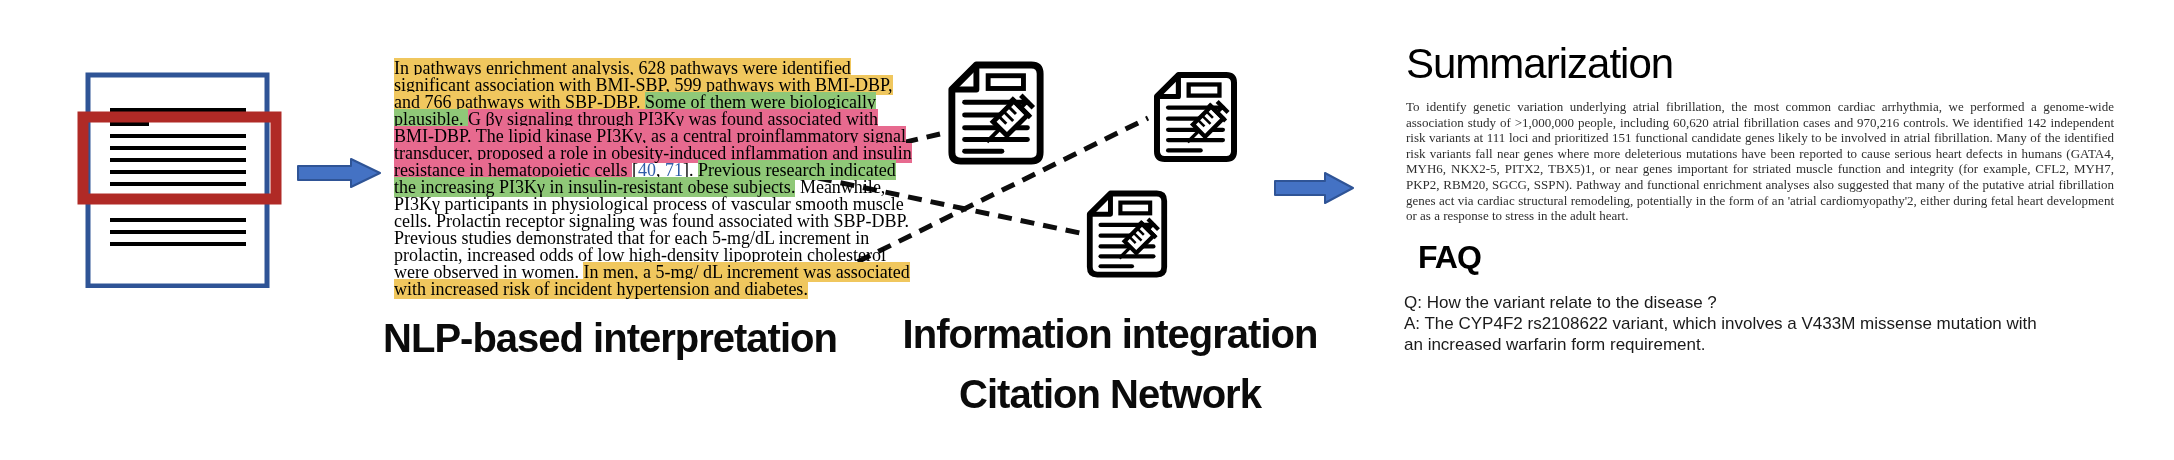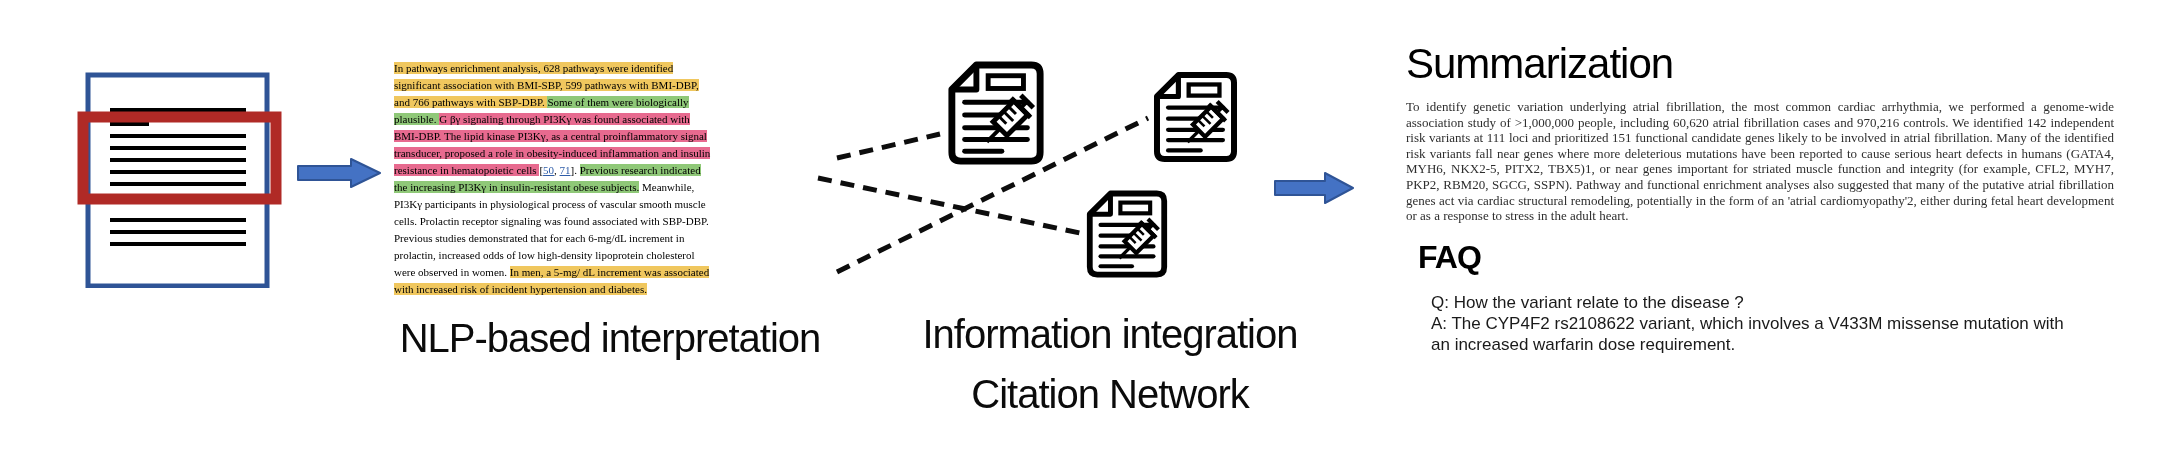--- a/index.html
+++ b/index.html
@@ -18,46 +18,46 @@
     position:relative;width:2174px;height:460px;background:#fff;overflow:hidden;
     font-family:"Liberation Sans",sans-serif;color:var(--ink);
   }
   .abs{position:absolute;}
   svg{display:block;}
 
   
   .nlp-block{
     left:394px;top:60px;width:460px;
     font-family:"Liberation Serif",serif;
-    font-size:11px;line-height:17px;color:#000;
+    font-size:18px;line-height:17px;color:#000;
   }
   .nlp-line{white-space:pre;height:17px;}
   .hl-y{background:var(--highlight-yellow);}
   .hl-g{background:var(--highlight-green);}
   .hl-p{background:var(--highlight-pink);}
   .ref-link{color:var(--link-blue);text-decoration:underline;cursor:pointer;}
 
   
   .stage-caption{
-    font-weight:400;letter-spacing:-1px;font-size:40px;line-height:60px;
+    font-weight:700;letter-spacing:-1px;font-size:40px;line-height:60px;
     text-align:center;color:#0b0b0b;
   }
   .caption-nlp{left:330px;top:308px;width:560px;}
   .caption-citation{left:855px;top:304px;width:510px;}
 
   
   .summary-title{left:1406px;top:40px;font-size:42px;font-weight:400;letter-spacing:-1px;line-height:48px;}
   .summary-text{
     left:1406px;top:99px;width:708px;
     font-family:"Liberation Serif",serif;font-size:13px;line-height:15.6px;
     text-align:justify;color:#2e2e2e;
   }
   .faq-title{left:1418px;top:232px;font-size:32px;font-weight:700;letter-spacing:-1px;line-height:50px;}
   .faq-text{left:1404px;top:292px;width:740px;font-size:17px;line-height:21px;color:#1a1a1a;}
-  .faq-line{white-space:pre;margin-left:27px;}
+  .faq-line{white-space:pre;}
 </style>
 </head>
 <body>
 
 <div class="canvas">
 
   <svg class="abs" style="left:0;top:0;" width="2174" height="460" viewBox="0 0 2174 460">
     <g stroke="#0d0d0d" stroke-width="5" stroke-dasharray="14 9" fill="none">
       <line x1="837" y1="158" x2="940" y2="134"></line>
       <line x1="818" y1="178" x2="1080" y2="233"></line>
@@ -87,25 +87,25 @@
     <path d="M1 9 H54 V2 L83 16 L54 30 V23 H1 Z" fill="var(--arrow-blue)" stroke="var(--arrow-border)" stroke-width="2" stroke-linejoin="round"></path>
   </svg>
 
   <div class="abs nlp-block">
       <div class="nlp-line"><span class="hl-y ">In pathways enrichment analysis, 628 pathways were identified</span></div>
       <div class="nlp-line"><span class="hl-y ">significant association with BMI-SBP, 599 pathways with BMI-DBP,</span></div>
       <div class="nlp-line"><span class="hl-y ">and 766 pathways with SBP-DBP. </span><span class="hl-g ">Some of them were biologically</span></div>
       <div class="nlp-line"><span class="hl-g ">plausible. </span><span class="hl-p ">G βγ signaling through PI3Kγ was found associated with</span></div>
       <div class="nlp-line"><span class="hl-p ">BMI-DBP. The lipid kinase PI3Kγ, as a central proinflammatory signal</span></div>
       <div class="nlp-line"><span class="hl-p ">transducer, proposed a role in obesity-induced inflammation and insulin</span></div>
-      <div class="nlp-line"><span class="hl-p ">resistance in hematopoietic cells </span><span class="">[</span><span class="ref-link">50</span><span class="">, </span><span class="ref-link">71</span><span class="">]. </span><span class="hl-g ">Previous research indicated</span></div>
+      <div class="nlp-line"><span class="hl-p ">resistance in hematopoietic cells </span><span class="">[</span><span class="ref-link">40</span><span class="">, </span><span class="ref-link">71</span><span class="">]. </span><span class="hl-g ">Previous research indicated</span></div>
       <div class="nlp-line"><span class="hl-g ">the increasing PI3Kγ in insulin-resistant obese subjects.</span><span class=""> Meanwhile,</span></div>
       <div class="nlp-line"><span class="">PI3Kγ participants in physiological process of vascular smooth muscle</span></div>
       <div class="nlp-line"><span class="">cells. Prolactin receptor signaling was found associated with SBP-DBP.</span></div>
-      <div class="nlp-line"><span class="">Previous studies demonstrated that for each 6-mg/dL increment in</span></div>
+      <div class="nlp-line"><span class="">Previous studies demonstrated that for each 5-mg/dL increment in</span></div>
       <div class="nlp-line"><span class="">prolactin, increased odds of low high-density lipoprotein cholesterol</span></div>
       <div class="nlp-line"><span class="">were observed in women. </span><span class="hl-y ">In men, a 5-mg/ dL increment was associated</span></div>
       <div class="nlp-line"><span class="hl-y ">with increased risk of incident hypertension and diabetes.</span></div>
     </div>
 
   <div class="abs stage-caption caption-nlp">NLP-based interpretation</div>
 
   <svg class="abs paper-icon" style="left:945px;top:60px;" width="102" height="106" viewBox="0 0 104 108">
     <use href="#paper-syringe"></use>
   </svg>
@@ -128,21 +128,21 @@
   <div class="abs summary-title">Summarization</div>
 
   <div class="abs summary-text">To identify genetic variation underlying atrial fibrillation, the most common cardiac arrhythmia, we performed a genome-wide association study of &gt;1,000,000 people, including 60,620 atrial fibrillation cases and 970,216 controls. We identified 142 independent risk variants at 111 loci and prioritized 151 functional candidate genes likely to be involved in atrial fibrillation. Many of the identified risk variants fall near genes where more deleterious mutations have been reported to cause serious heart defects in humans (GATA4, MYH6, NKX2-5, PITX2, TBX5)1, or near genes important for striated muscle function and integrity (for example, CFL2, MYH7, PKP2, RBM20, SGCG, SSPN). Pathway and functional enrichment analyses also suggested that many of the putative atrial fibrillation genes act via cardiac structural remodeling, potentially in the form of an 'atrial cardiomyopathy'2, either during fetal heart development or as a response to stress in the adult heart.</div>
 
   <div class="abs faq-title">FAQ</div>
 
   <div class="abs faq-text">
     <div class="faq-line">Q: How the variant relate to the disease ?</div>
     <div>
         <div class="faq-line">A: The CYP4F2 rs2108622 variant, which involves a V433M missense mutation with</div>
-        <div class="faq-line">an increased warfarin dose requirement.</div>
+        <div class="faq-line">an increased warfarin form requirement.</div>
       </div>
   </div>
 
   <svg width="0" height="0" style="position:absolute">
     <defs>
       <g id="paper-syringe">
         <path d="M32 5 H88 Q97 5 97 14 V94 Q97 103 88 103 H16 Q7 103 7 94 V30 Z" fill="#fff" stroke="#000" stroke-width="7" stroke-linejoin="round"></path>
         <path d="M32 5 V30 H7" fill="none" stroke="#000" stroke-width="6" stroke-linejoin="round"></path>
         <rect x="44" y="16" width="36" height="13" fill="#fff" stroke="#000" stroke-width="5"></rect>
         <g stroke="#000" stroke-width="5" stroke-linecap="round">

